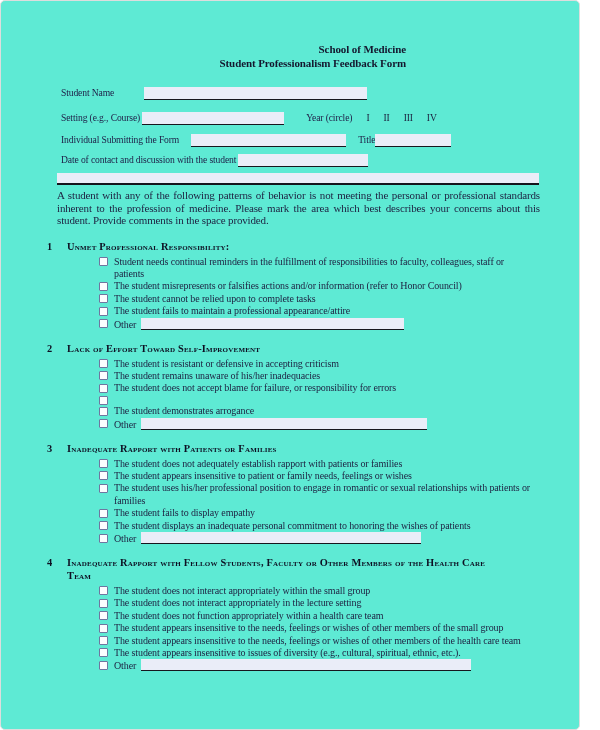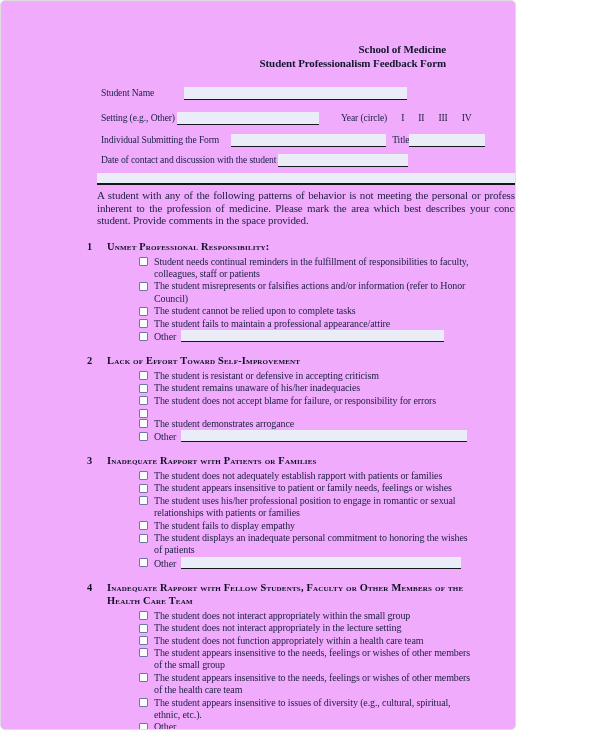--- a/index.html
+++ b/index.html
@@ -1,22 +1,22 @@
 <!DOCTYPE html>
 <html><head>
 <meta charset="utf-8">
 <style>
   * { margin:0; padding:0; box-sizing:border-box; }
   html,body { background:#fff; }
   body { font-family:"Liberation Serif", serif; width:600px; }
 
   .page {
-    position:relative; width:516px; height:730px; background:#f0abfc;
+    position:relative; width:580px; height:730px; background:#5eead4;
     border:1px solid #dddddd; border-radius:5px;
-    padding:42px 43px 0 86px; overflow:hidden;
+    padding:42px 43px 0 46px; overflow:hidden;
     color:#20234a;
   }
 
   
   .header { width:359px; text-align:right; font-weight:bold; font-size:11px;
             line-height:13.5px; color:#14172e; letter-spacing:-0.1px; }
 
   
   .form-area { margin-left:14px; margin-top:16px; font-size:9.6px; letter-spacing:-0.12px; }
   .row { white-space:nowrap; line-height:14px; }
@@ -26,21 +26,21 @@
   .lbl { color:#20234a; }
   .field {
     display:inline-block; height:13px; vertical-align:bottom;
     background:#eaedf8; border-bottom:1.5px solid #16161e;
   }
   .f-student { width:223px; margin-left:30px; }
   .f-setting { width:142px; margin-left:2px; }
   .year-lbl  { margin-left:22px; }
   .roman { margin-left:14px; color:#1b1e3c; }
   .f-individual { width:155px; margin-left:12px; }
-  .title-lbl { margin-left:6px; }
+  .title-lbl { margin-left:12px; }
   .f-title { width:76px; }
   .f-date { width:130px; margin-left:2px; }
 
   
   .strip-wrap { margin-left:10px; width:482px; margin-top:6px; }
   .bar { height:10px; background:#eaedf8; }
   .rule { border-top:2.6px solid #14141c; }
 
   
   .intro { margin-left:10px; width:483px; margin-top:4px; font-size:11px;
@@ -73,21 +73,21 @@
   <div class="header">
     <div>School of Medicine</div>
     <div>Student Professionalism Feedback Form</div>
   </div>
 
   <div class="form-area">
     <div class="row row1">
       <span class="lbl">Student Name</span><span class="field f-student"></span>
     </div>
     <div class="row row2">
-      <span class="lbl">Setting (e.g., Other)</span><span class="field f-setting"></span><span class="lbl year-lbl">Year (circle)</span><span class="roman">I</span><span class="roman">II</span><span class="roman">III</span><span class="roman">IV</span>
+      <span class="lbl">Setting (e.g., Course)</span><span class="field f-setting"></span><span class="lbl year-lbl">Year (circle)</span><span class="roman">I</span><span class="roman">II</span><span class="roman">III</span><span class="roman">IV</span>
     </div>
     <div class="row row3">
       <span class="lbl">Individual Submitting the Form</span><span class="field f-individual"></span><span class="lbl title-lbl">Title</span><span class="field f-title"></span>
     </div>
     <div class="row">
       <span class="lbl">Date of contact and discussion with the student</span><span class="field f-date"></span>
     </div>
   </div>
 
   <div class="strip-wrap">

